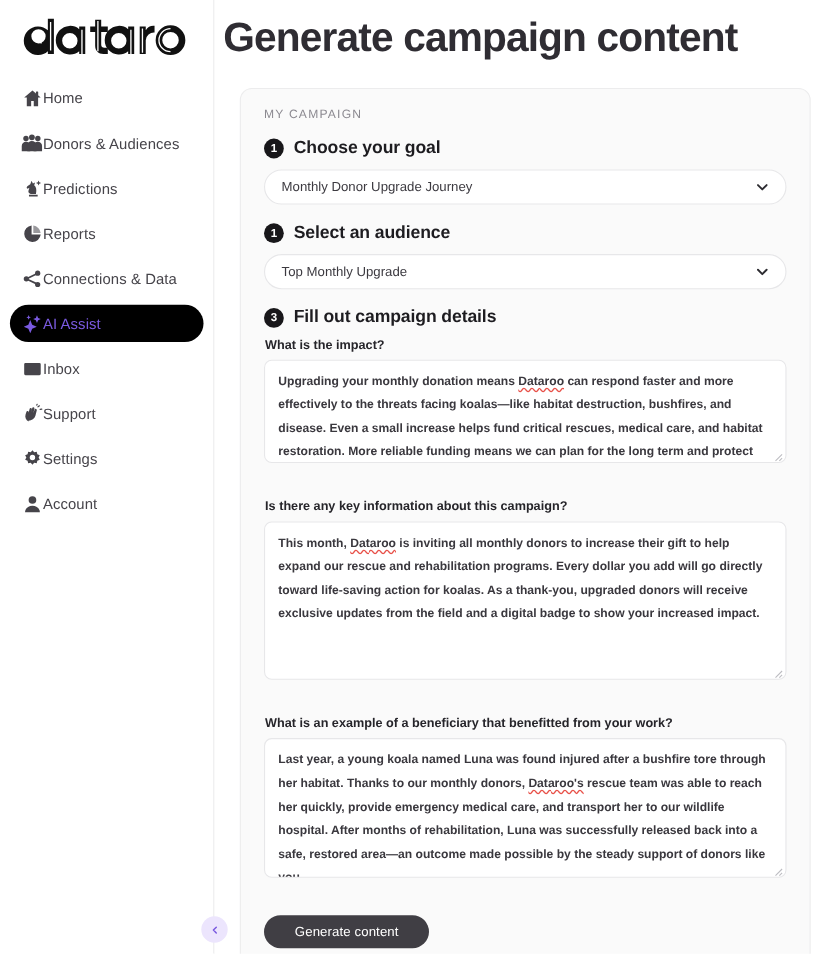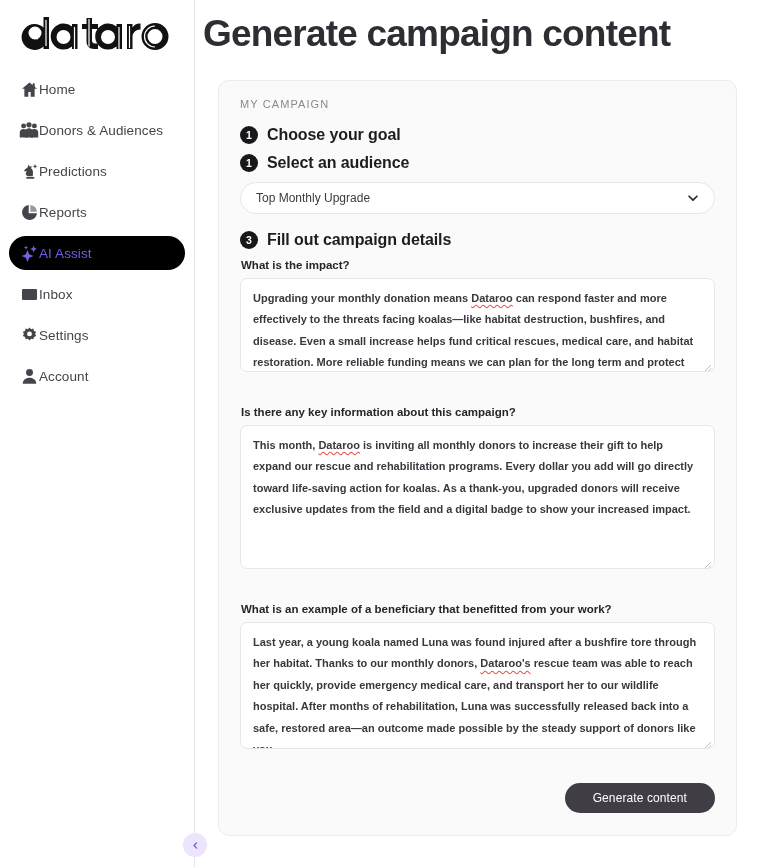--- a/index.html
+++ b/index.html
@@ -178,21 +178,21 @@
     text-decoration: underline wavy #e8524a;
     text-decoration-skip-ink: none;
     text-underline-offset: 2px;
   }
   .resize-grip {
     position: absolute;
     right: 2px; bottom: 2px;
     width: 11px; height: 11px;
   }
 
-  .btn-row { display: flex; justify-content: flex-end; margin-top: 4px; }
+  .btn-row { display: flex; justify-content: flex-start; margin-top: 4px; }
   .generate-btn {
     background: #403e44;
     color: #ffffff;
     border: none;
     border-radius: 18px;
     height: 30px;
     padding: 0 28px;
     font-size: 12px;
     font-family: "Liberation Sans", sans-serif;
     cursor: pointer;
@@ -272,20 +272,31 @@
       <div class="nav-item">
         <span class="ico">
           <svg width="19" height="19" viewBox="0 0 24 24" fill="#46444a">
             <path d="M11 2.5A9.5 9.5 0 1 0 21.5 13H11z"></path>
             <path d="M13 2.6V11h8.4A9.5 9.5 0 0 0 13 2.6z" opacity=".55"></path>
           </svg>
         </span>
         <span class="nav-label">Reports</span>
       </div>
 
+      <div class="nav-item">
+        <span class="ico">
+          <svg width="19" height="19" viewBox="0 0 24 24" fill="none" stroke="#46444a" stroke-width="2">
+            <path d="M16.5 6.5 7 11m0 2 9.5 4.5"></path>
+            <circle cx="18" cy="5.5" r="3" fill="#46444a" stroke="none"></circle>
+            <circle cx="5" cy="12" r="3" fill="#46444a" stroke="none"></circle>
+            <circle cx="18" cy="18.5" r="3" fill="#46444a" stroke="none"></circle>
+          </svg>
+        </span>
+        <span class="nav-label">Connections &amp; Data</span>
+      </div>
 
       <div class="nav-item active">
         <span class="ico">
           <svg width="19" height="19" viewBox="0 0 24 24" fill="#7a5ae0">
             <path d="M9.5 7.5 11.7 13 17 15.2 11.7 17.4 9.5 22.8 7.3 17.4 2 15.2 7.3 13z"></path>
             <path d="M17.2 2l1.3 3.1L21.6 6.4 18.5 7.7 17.2 10.8 15.9 7.7 12.8 6.4 15.9 5.1z"></path>
             <path d="M7.6 1.8l.8 1.9 1.9.8-1.9.8-.8 1.9-.8-1.9L4.9 4.5l1.9-.8z"></path>
           </svg>
         </span>
         <span class="nav-label">AI Assist</span>
@@ -293,20 +304,29 @@
 
       <div class="nav-item">
         <span class="ico">
           <svg width="19" height="19" viewBox="0 0 24 24" fill="#46444a">
             <path d="M2.5 6.5A1.5 1.5 0 0 1 4 5h16a1.5 1.5 0 0 1 1.5 1.5v11A1.5 1.5 0 0 1 20 19H4a1.5 1.5 0 0 1-1.5-1.5zM6 8.2h12l-2.6 4.2H8.6z"></path>
           </svg>
         </span>
         <span class="nav-label">Inbox</span>
       </div>
 
+      <div class="nav-item">
+        <span class="ico">
+          <svg width="19" height="19" viewBox="0 0 24 24" fill="#46444a">
+            <path d="M7.5 20.5c-3-1.6-4.4-5-3.4-8.1l1-3.1a1.3 1.3 0 0 1 2.5.7l-.5 2.1 1.7-6.3a1.3 1.3 0 0 1 2.5.6l-1 4.3 1.4-5.6a1.3 1.3 0 0 1 2.6.5l-1.2 5.4 1.4-4.2a1.3 1.3 0 0 1 2.5.7l-1.6 6.2c-.9 3.4-4.3 5.5-7.9 5.8z"></path>
+            <path d="M18.4 3.6l1.6-1.2M20.8 6.6l2-.4M17 1.6l.5-1.4" stroke="#46444a" stroke-width="1.4" stroke-linecap="round"></path>
+          </svg>
+        </span>
+        <span class="nav-label">Support</span>
+      </div>
 
       <div class="nav-item">
         <span class="ico">
           <svg width="19" height="19" viewBox="0 0 24 24" fill="#46444a">
             <path d="M12 1.8l2 2.2 2.9-.7.7 2.9 2.8 1.1-1.3 2.7 1.3 2.7-2.8 1.1-.7 2.9-2.9-.7-2 2.2-2-2.2-2.9.7-.7-2.9-2.8-1.1L5 10l-1.4-2.7 2.8-1.1.7-2.9 2.9.7z"></path>
             <circle cx="12" cy="10" r="3.1" fill="#ffffff"></circle>
           </svg>
         </span>
         <span class="nav-label">Settings</span>
       </div>
@@ -338,20 +358,28 @@
 
     <section class="card">
 
       <div class="card-eyebrow">MY CAMPAIGN</div>
 
       <div class="step-head">
         <span class="step-badge">1</span>
         <span class="step-title">Choose your goal</span>
       </div>
 
+      <div class="select-field">
+        <span class="select-value">Monthly Donor Upgrade Journey</span>
+        <span class="select-chevron">
+          <svg width="14" height="14" viewBox="0 0 16 16" fill="none" stroke="#2d2c31" stroke-width="2" stroke-linecap="round" stroke-linejoin="round">
+            <path d="M3.5 6 8 10.5 12.5 6"></path>
+          </svg>
+        </span>
+      </div>
 
       <div class="step-head">
         <span class="step-badge">1</span>
         <span class="step-title">Select an audience</span>
       </div>
 
       <div class="select-field">
         <span class="select-value">Top Monthly Upgrade</span>
         <span class="select-chevron">
           <svg width="14" height="14" viewBox="0 0 16 16" fill="none" stroke="#2d2c31" stroke-width="2" stroke-linecap="round" stroke-linejoin="round">

